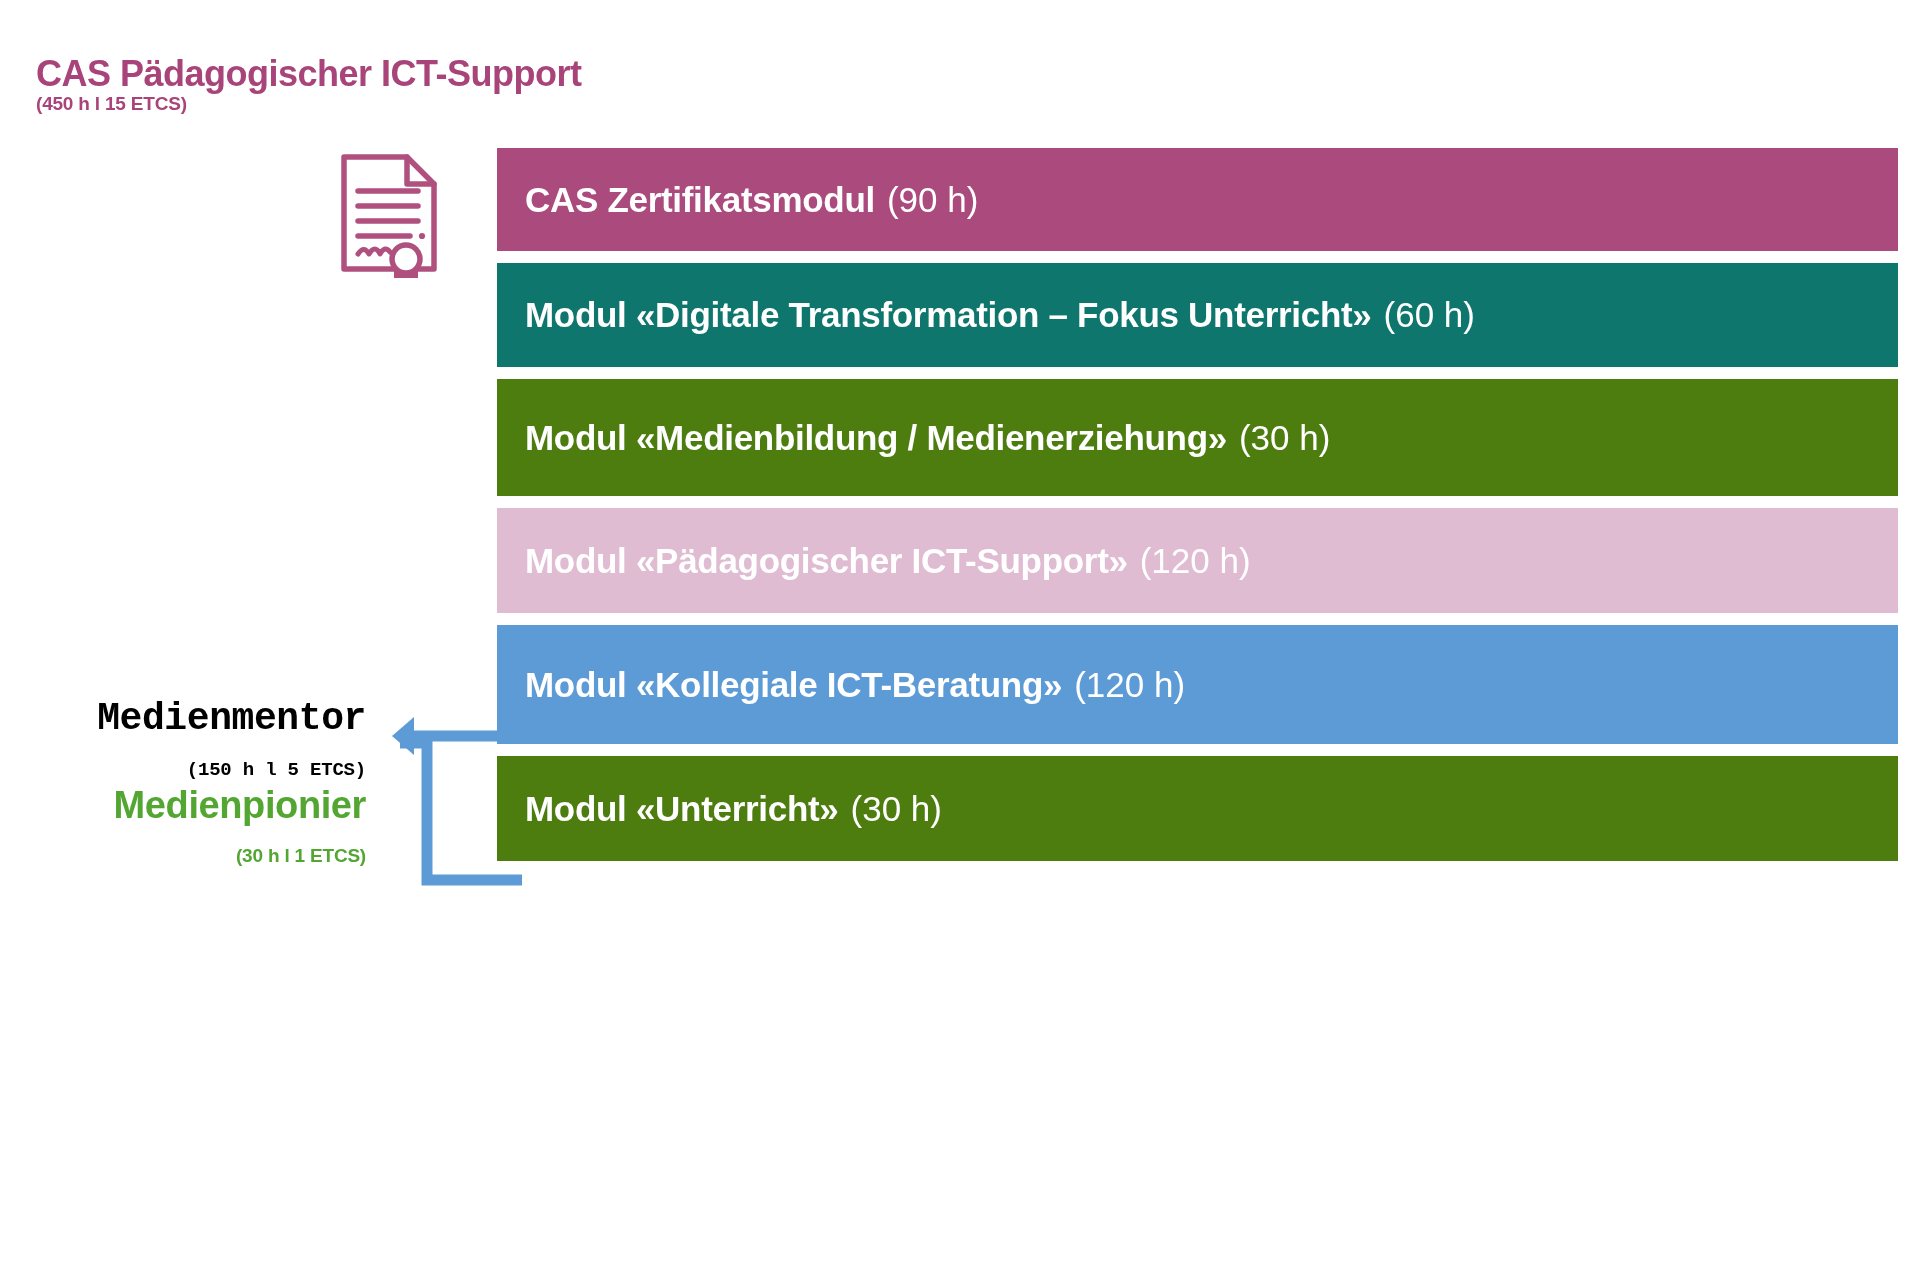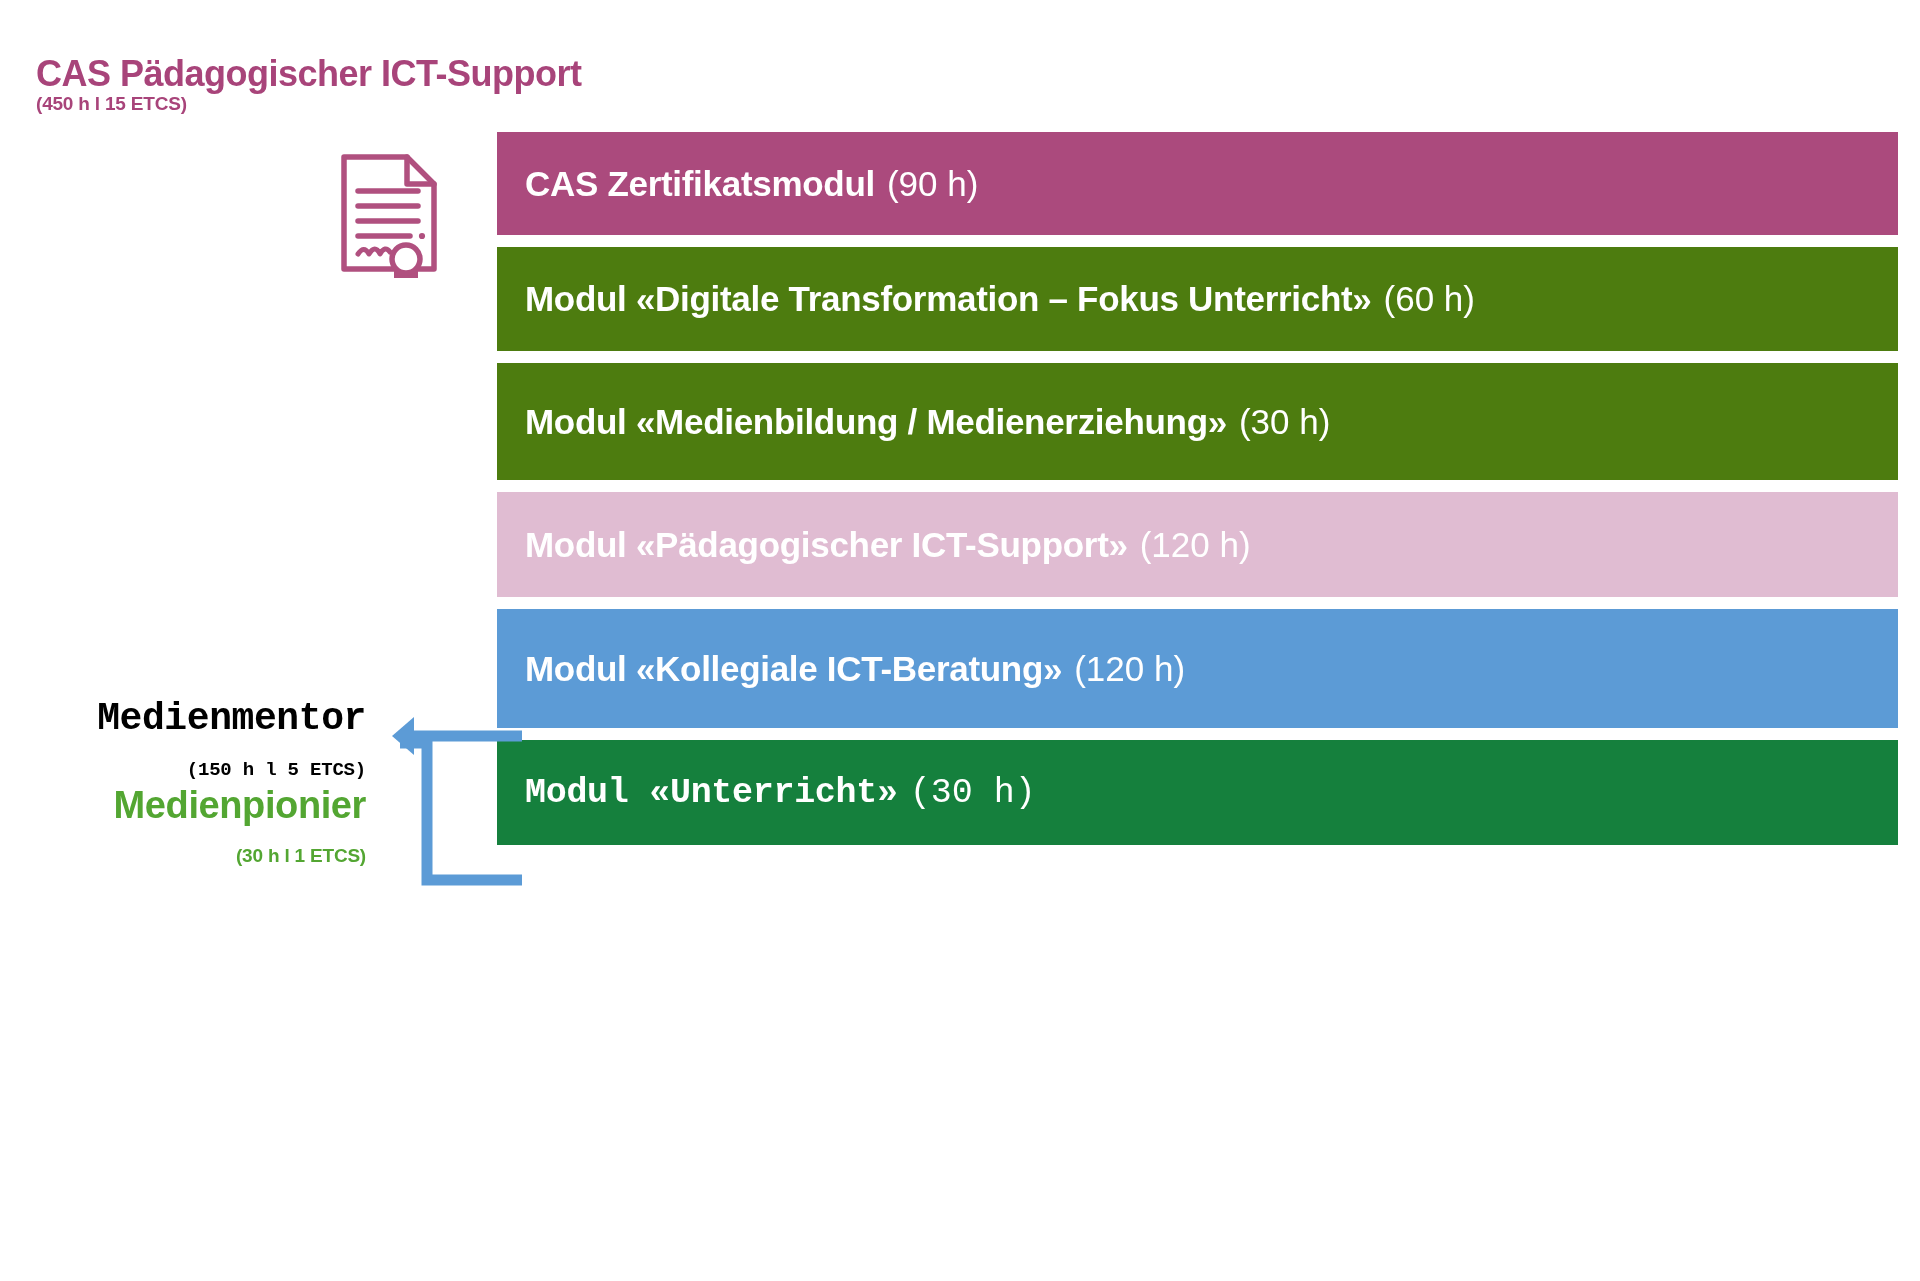--- a/index.html
+++ b/index.html
@@ -44,21 +44,21 @@
     left: 338px;
     top: 148px;
     width: 110px;
     height: 130px;
   }
 
   
   #bars {
     position: absolute;
     left: 497px;
-    top: 132px;
+    top: 148px;
     width: 1401px;
   }
   .bar {
     box-sizing: border-box;
     display: flex;
     align-items: center;
     padding-left: 28px;
     color: #ffffff;
     margin-bottom: 12px;
   }
@@ -148,41 +148,41 @@
   </svg>
 </div>
 
 <div id="bars">
 
   <div class="bar bar-0" style="background-color: rgb(171, 74, 125);">
     <span class="bar-label">CAS Zertifikatsmodul</span>
     <span class="bar-hours">(90 h)</span>
   </div>
 
-  <div class="bar bar-1" style="background-color: #4d7c0f;">
+  <div class="bar bar-1" style="background-color: #0f766e;">
     <span class="bar-label">Modul «Digitale Transformation – Fokus Unterricht»</span>
     <span class="bar-hours">(60 h)</span>
   </div>
 
   <div class="bar bar-2" style="background-color: #4d7c0f;">
     <span class="bar-label">Modul «Medienbildung / Medienerziehung»</span>
     <span class="bar-hours">(30 h)</span>
   </div>
 
   <div class="bar bar-3" style="background-color: rgb(224, 188, 210);">
     <span class="bar-label">Modul «Pädagogischer ICT-Support»</span>
     <span class="bar-hours">(120 h)</span>
   </div>
 
   <div class="bar bar-4" style="background-color: rgb(92, 155, 214);">
     <span class="bar-label">Modul «Kollegiale ICT-Beratung»</span>
     <span class="bar-hours">(120 h)</span>
   </div>
 
-  <div class="bar bar-5" style="background-color: #15803d; font-family: Liberation Mono, monospace;">
+  <div class="bar bar-5" style="background-color: #4d7c0f;">
     <span class="bar-label">Modul «Unterricht»</span>
     <span class="bar-hours">(30 h)</span>
   </div>
 
 </div>
 
 <div id="connector">
   <svg viewBox="0 0 130 200" width="130" height="200" aria-hidden="true">
 
     <path d="M130 185 L35 185 L35 48 L8 48" fill="none" stroke="#5C9BD6" stroke-width="11" stroke-linecap="butt" stroke-linejoin="miter"></path>

